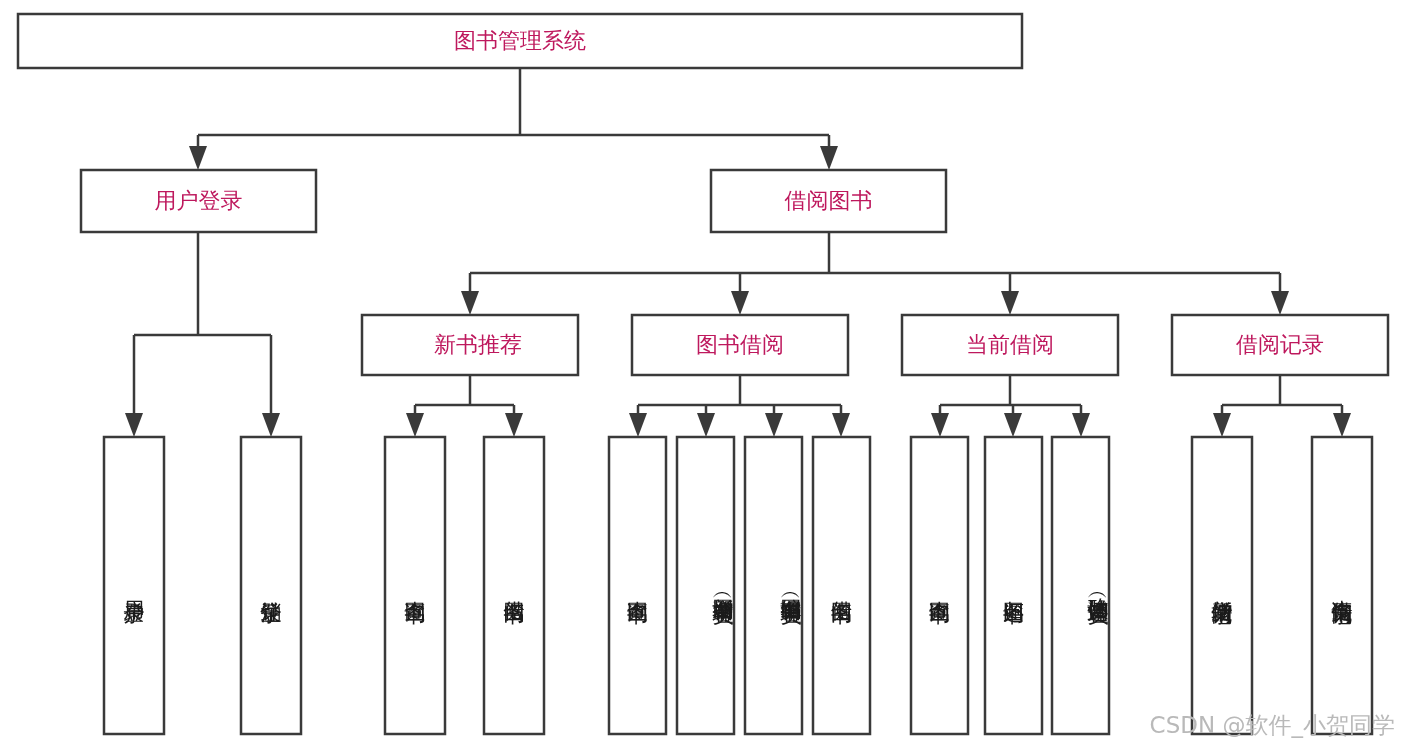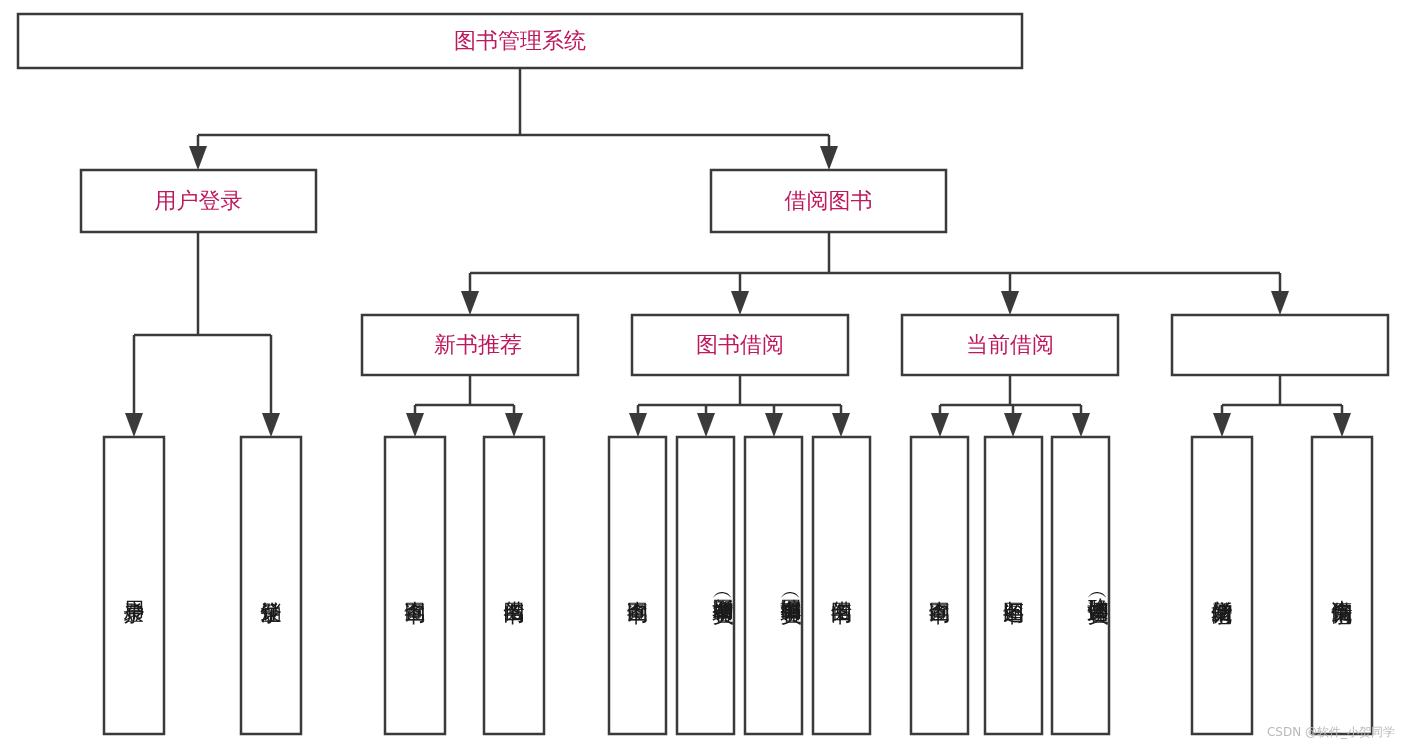--- a/index.html
+++ b/index.html
@@ -64,21 +64,21 @@
     font-size: 22px;
     color: #be185d;
     white-space: nowrap;
     pointer-events: none;
   }
   .watermark {
     position: absolute;
     right: 10px;
     bottom: 6px;
     font-family: "DejaVu Sans", "Liberation Sans", sans-serif;
-    font-size: 12px;
+    font-size: 23px;
     color: #b9b9b9;
     white-space: nowrap;
     pointer-events: none;
   }
 </style>
 </head>
 <body>
 
 <div id="canvas">
 
@@ -191,20 +191,21 @@
   </svg>
 
   <div class="horiz-text-wrap" style="left:18px; top:14px; width:1004px; height:54px;">图书管理系统</div>
 
   <div class="horiz-text-wrap" style="left:81px; top:170px; width:235px; height:62px;">用户登录</div>
   <div class="horiz-text-wrap" style="left:711px; top:170px; width:235px; height:62px;">借阅图书</div>
 
   <div class="horiz-text-wrap" style="left:362px; top:315px; width:216px; height:60px;padding-left:8px;">新书推荐</div>
   <div class="horiz-text-wrap" style="left:902px; top:315px; width:216px; height:60px;">当前借阅</div>
   <div class="horiz-text-wrap" style="left:632px; top:315px; width:216px; height:60px;">图书借阅</div>
+  <div class="horiz-text-wrap" style="left:1172px; top:315px; width:216px; height:60px;">借阅记录</div>
 
   <div class="vert-text-wrap" style="left:104px; top:437px; width:60px; height:297px;">用户登录</div>
   <div class="vert-text-wrap" style="left:241px; top:437px; width:60px; height:297px;">注销登录</div>
 
   <div class="vert-text-wrap" style="left:385px; top:437px; width:60px; height:297px;">查询图书</div>
   <div class="vert-text-wrap" style="left:484px; top:437px; width:60px; height:297px;">借阅图书</div>
 
   <div class="vert-text-wrap" style="left:609px; top:437px; width:57px; height:297px;">查询图书</div>
   <div class="vert-text-wrap" style="left:677px; top:441px; width:57px; height:289px; align-items:flex-start;">新增图书（管理员）</div>
   <div class="vert-text-wrap" style="left:745px; top:441px; width:57px; height:289px; align-items:flex-start;">编辑图书（管理员）</div>

